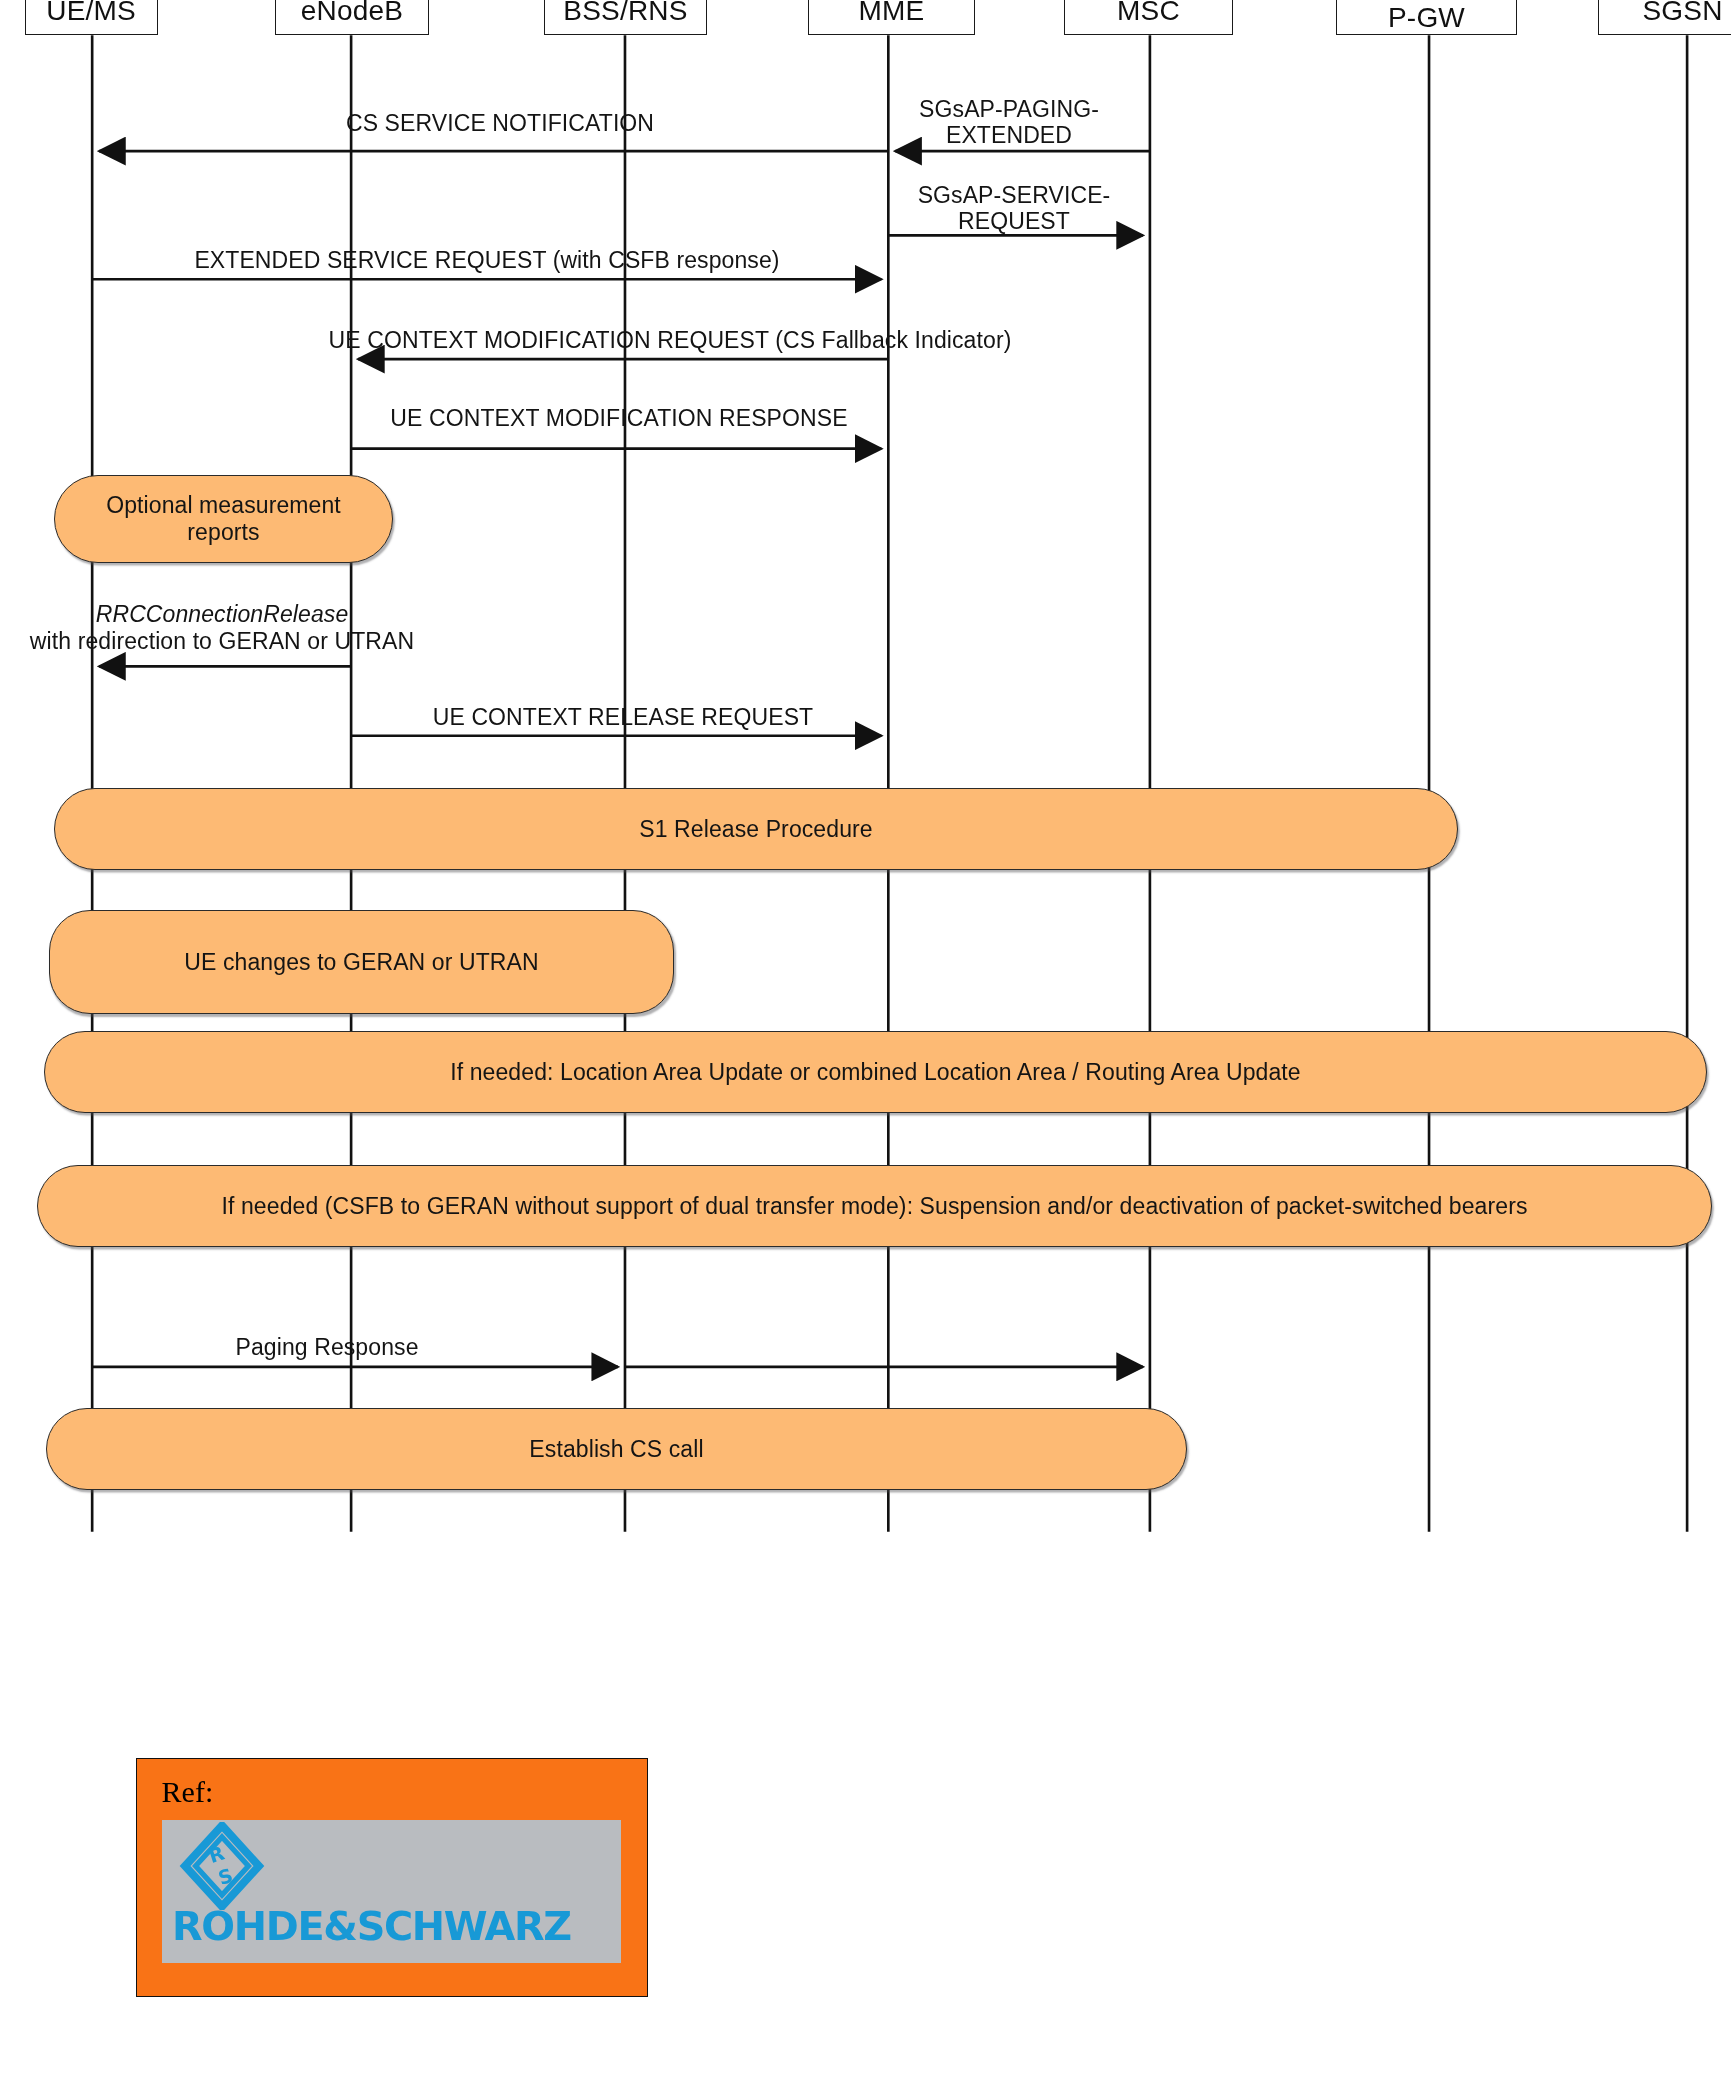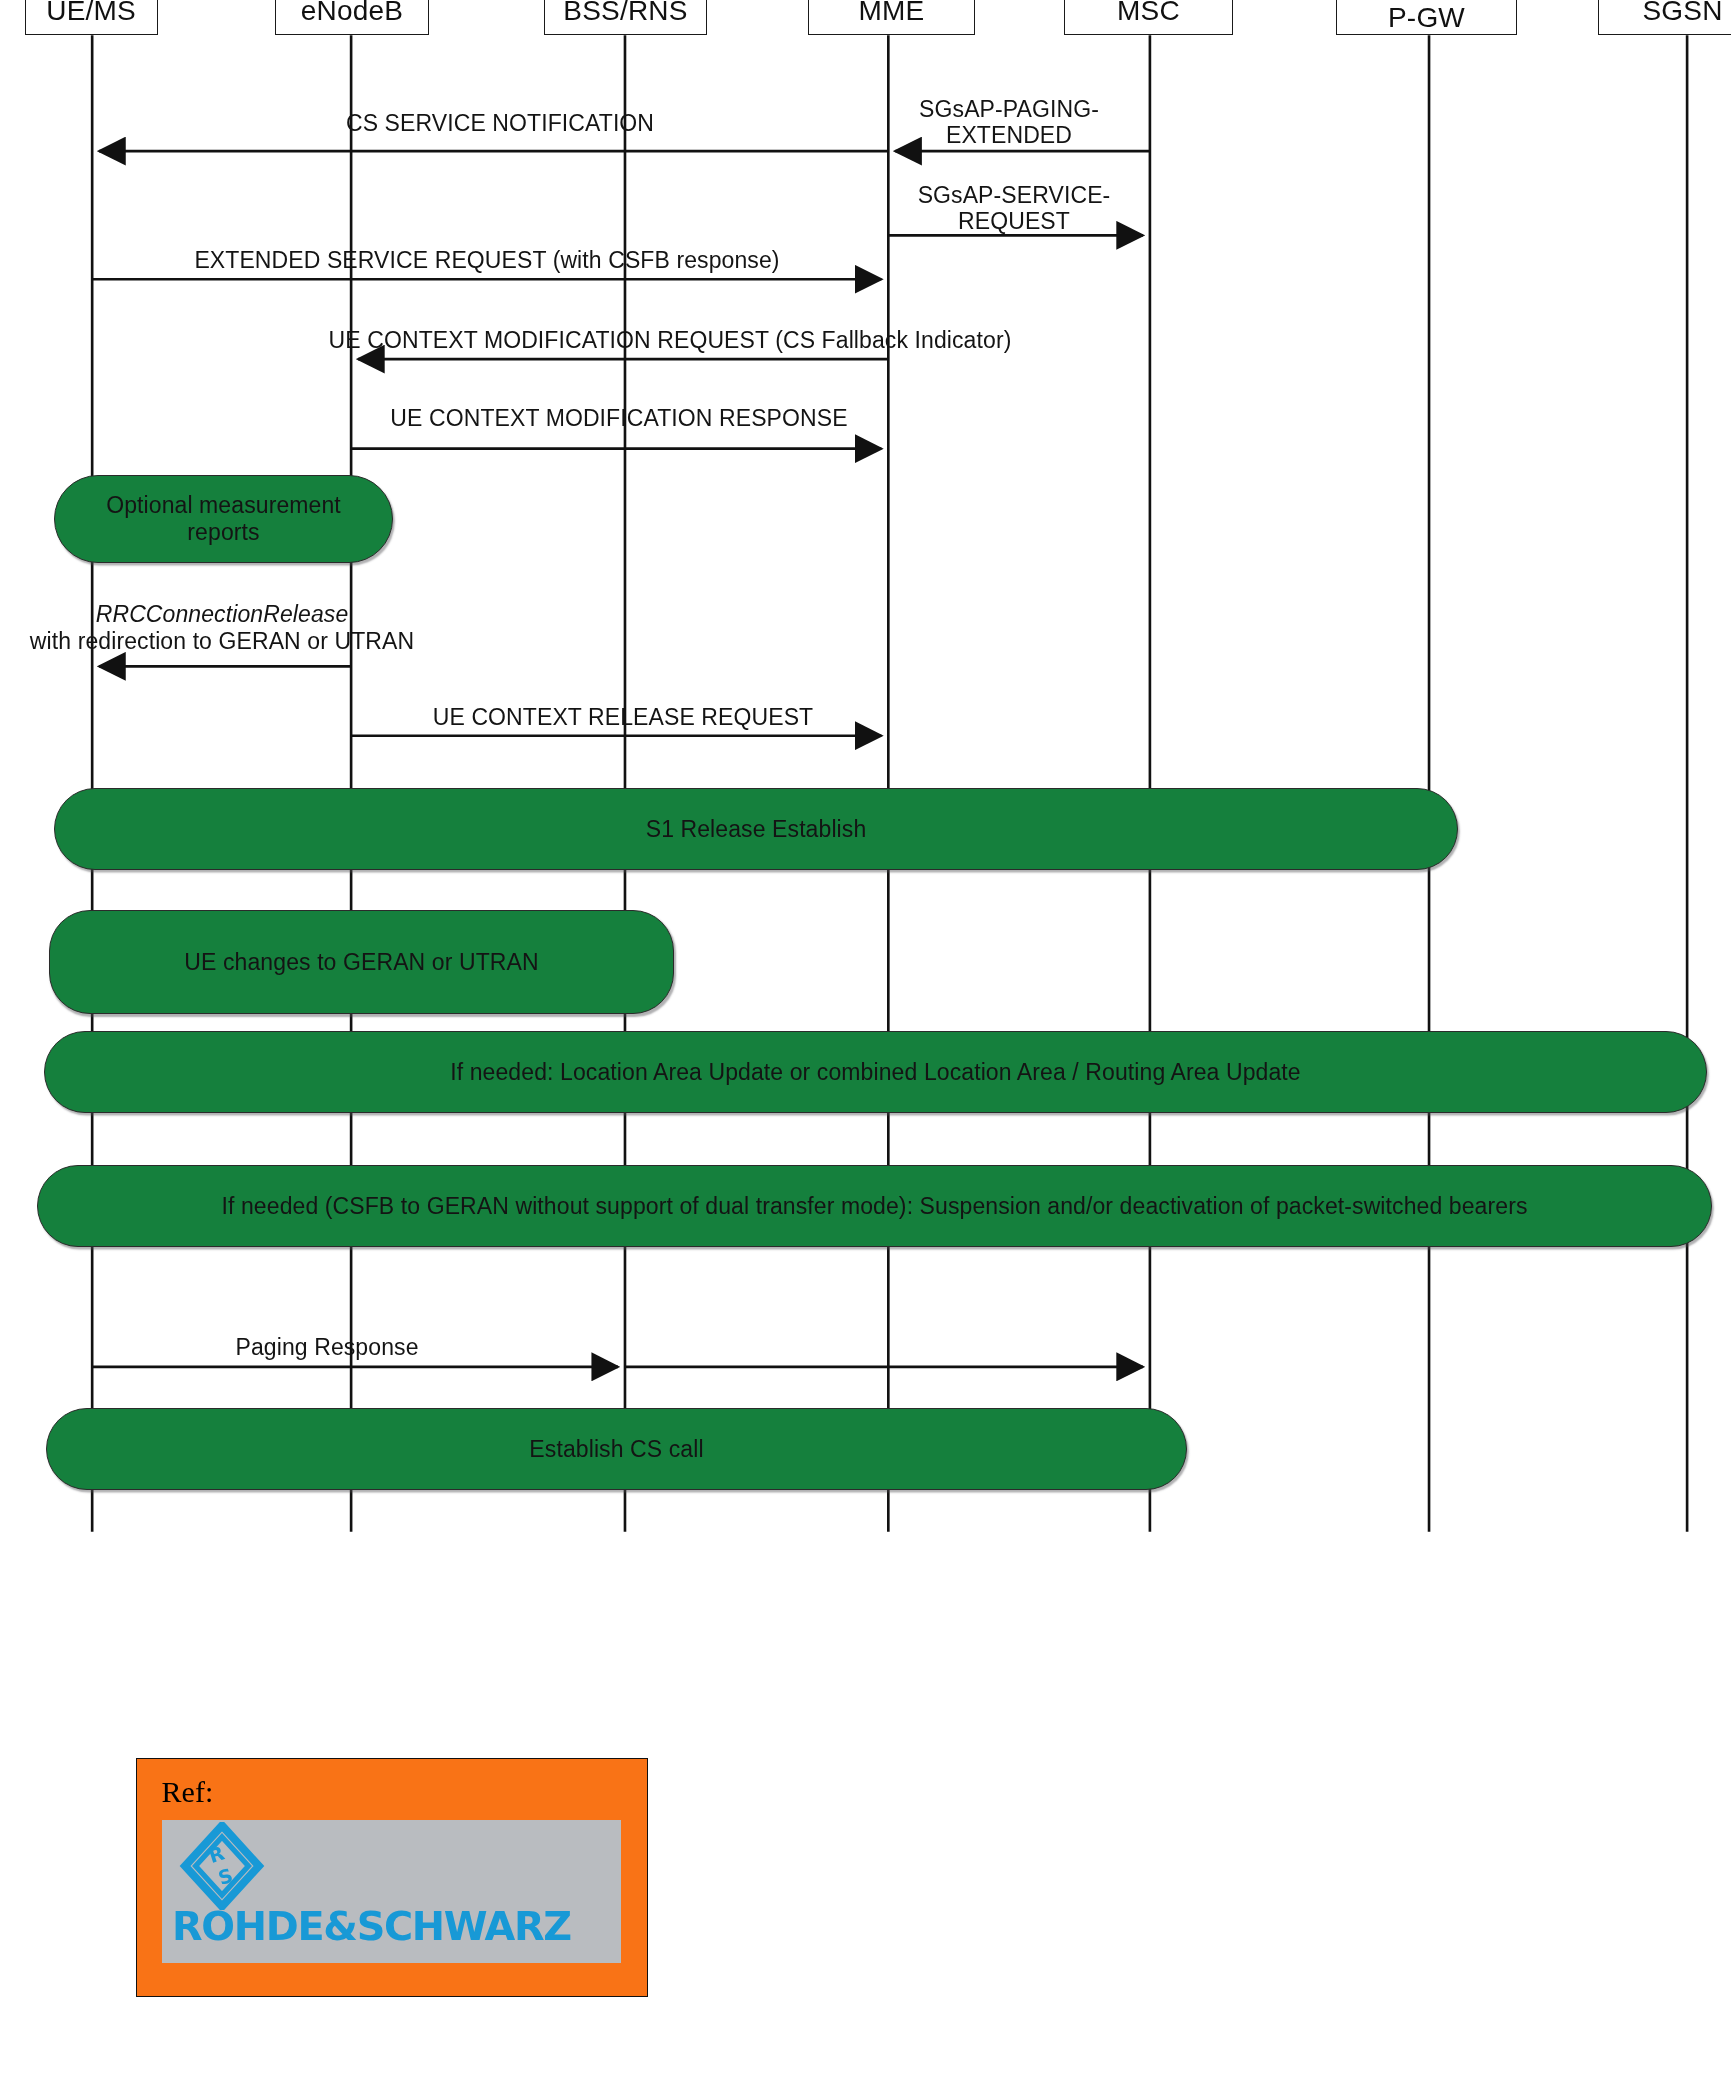--- a/index.html
+++ b/index.html
@@ -35,21 +35,21 @@
     white-space:pre-line;
     text-align:center;
     letter-spacing:0.1px;
   }
   .msg-label.center{transform:translateX(-50%);}
   .msg-label.ital-1{font-style:italic;}
 
   
   .proc{
     position:absolute;
-    background:#15803d;
+    background:#fdba74;
     border:1.8px solid #2b2b2b;
     box-sizing:border-box;
     display:flex;align-items:center;justify-content:center;
     font-size:23px;
     color:#141414;
     text-align:center;
     letter-spacing:0.1px;
     box-shadow:1.8px 2.6px 1.8px rgba(80,80,85,.45);
   }
 
@@ -166,21 +166,21 @@
 
   <div class="msg-label center" style="left:222px;top:629px;">with redirection to GERAN or UTRAN</div>
 
   <div class="msg-label center" style="left:623px;top:705px;">UE CONTEXT RELEASE REQUEST</div>
 
   <div class="msg-label center" style="left:327px;top:1335px;">Paging Response</div>
 
   <div class="proc" style="left:54px;top:475px;width:339px;height:88px;border-radius:44px;white-space:pre-line;">Optional measurement
 reports</div>
 
-  <div class="proc" style="left:54px;top:788px;width:1404px;height:82px;border-radius:41px;">S1 Release Establish</div>
+  <div class="proc" style="left:54px;top:788px;width:1404px;height:82px;border-radius:41px;">S1 Release Procedure</div>
 
   <div class="proc" style="left:49px;top:910px;width:625px;height:104px;border-radius:41px;text-align:right;">UE changes to GERAN or UTRAN</div>
 
   <div class="proc" style="left:44px;top:1031px;width:1663px;height:82px;border-radius:41px;">If needed: Location Area Update or combined Location Area / Routing Area Update</div>
 
   <div class="proc" style="left:37px;top:1165px;width:1675px;height:82px;border-radius:41px;">If needed (CSFB to GERAN without support of dual transfer mode): Suspension and/or deactivation of packet-switched bearers</div>
 
   <div class="proc" style="left:46px;top:1408px;width:1141px;height:82px;border-radius:41px;">Establish CS call</div>
 
   <div class="ref-box" style="left:136px;top:1758px;width:512px;height:239px;">

